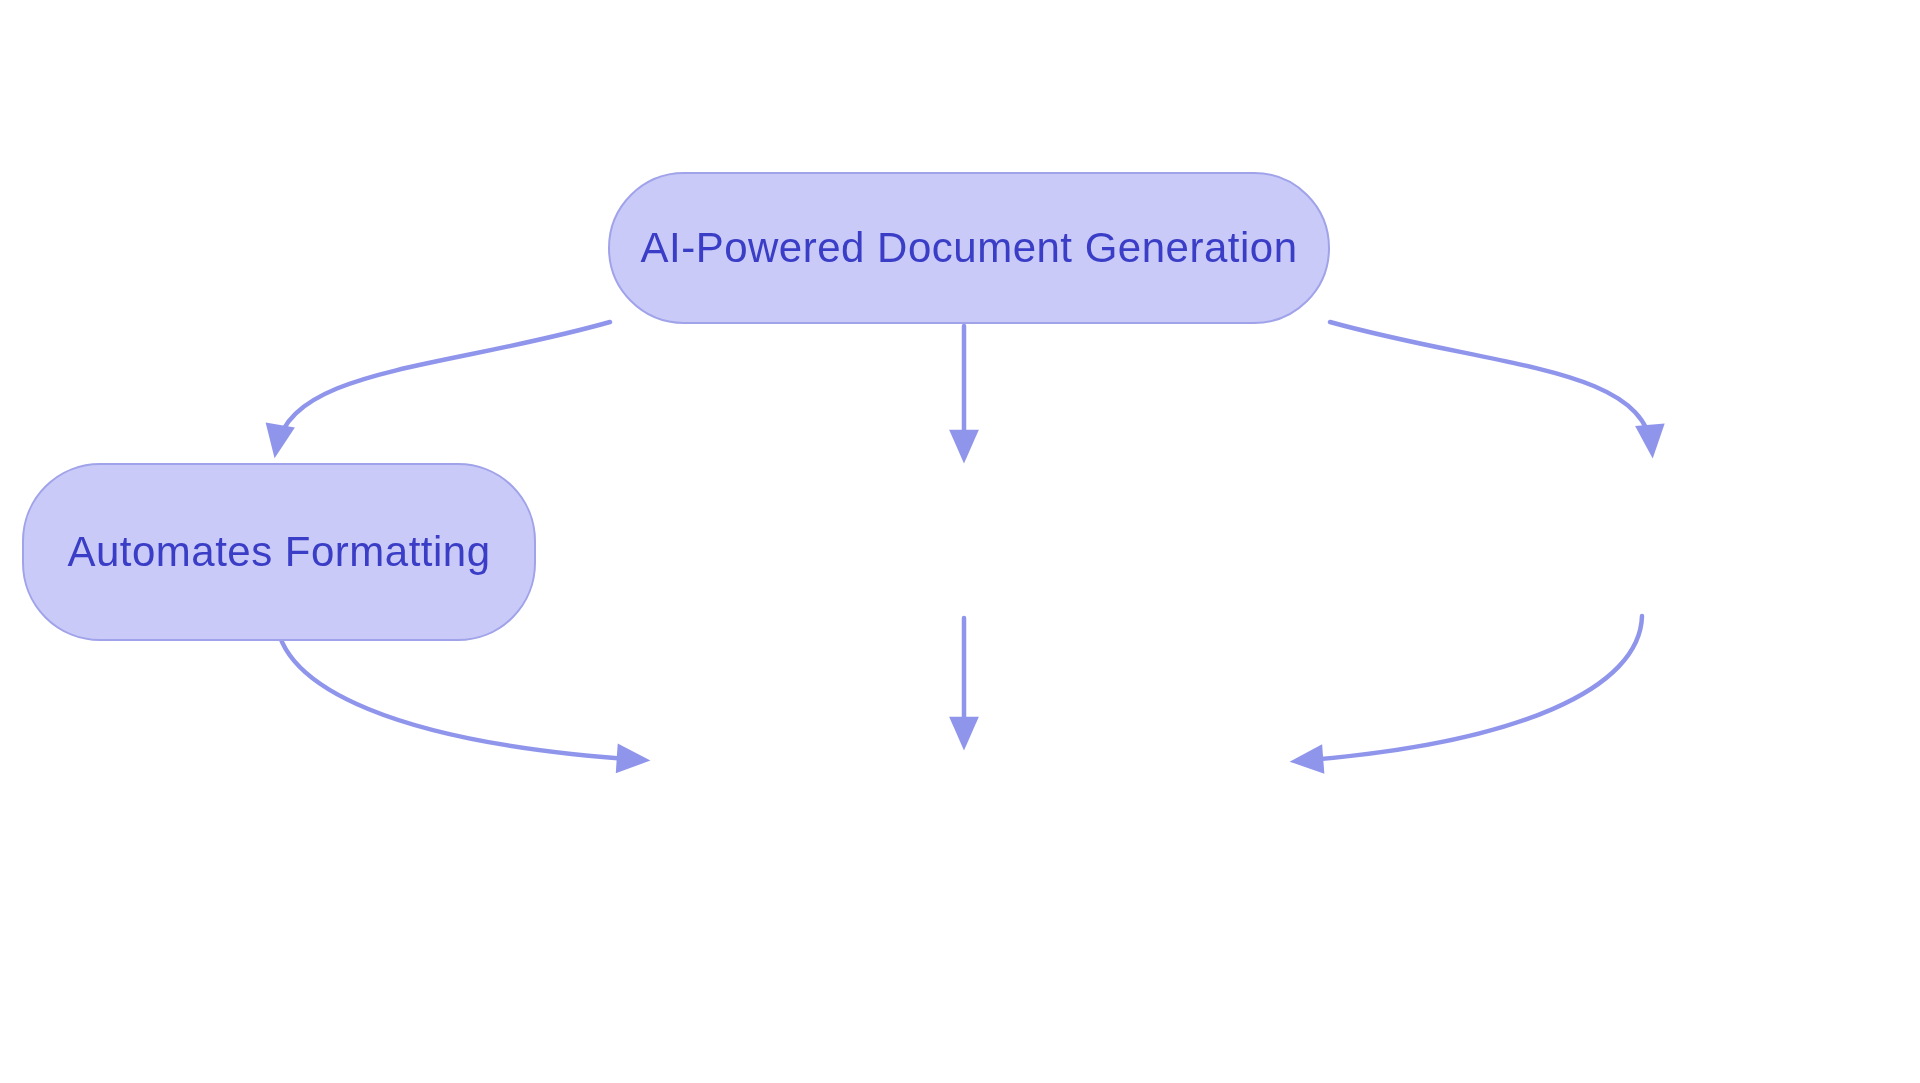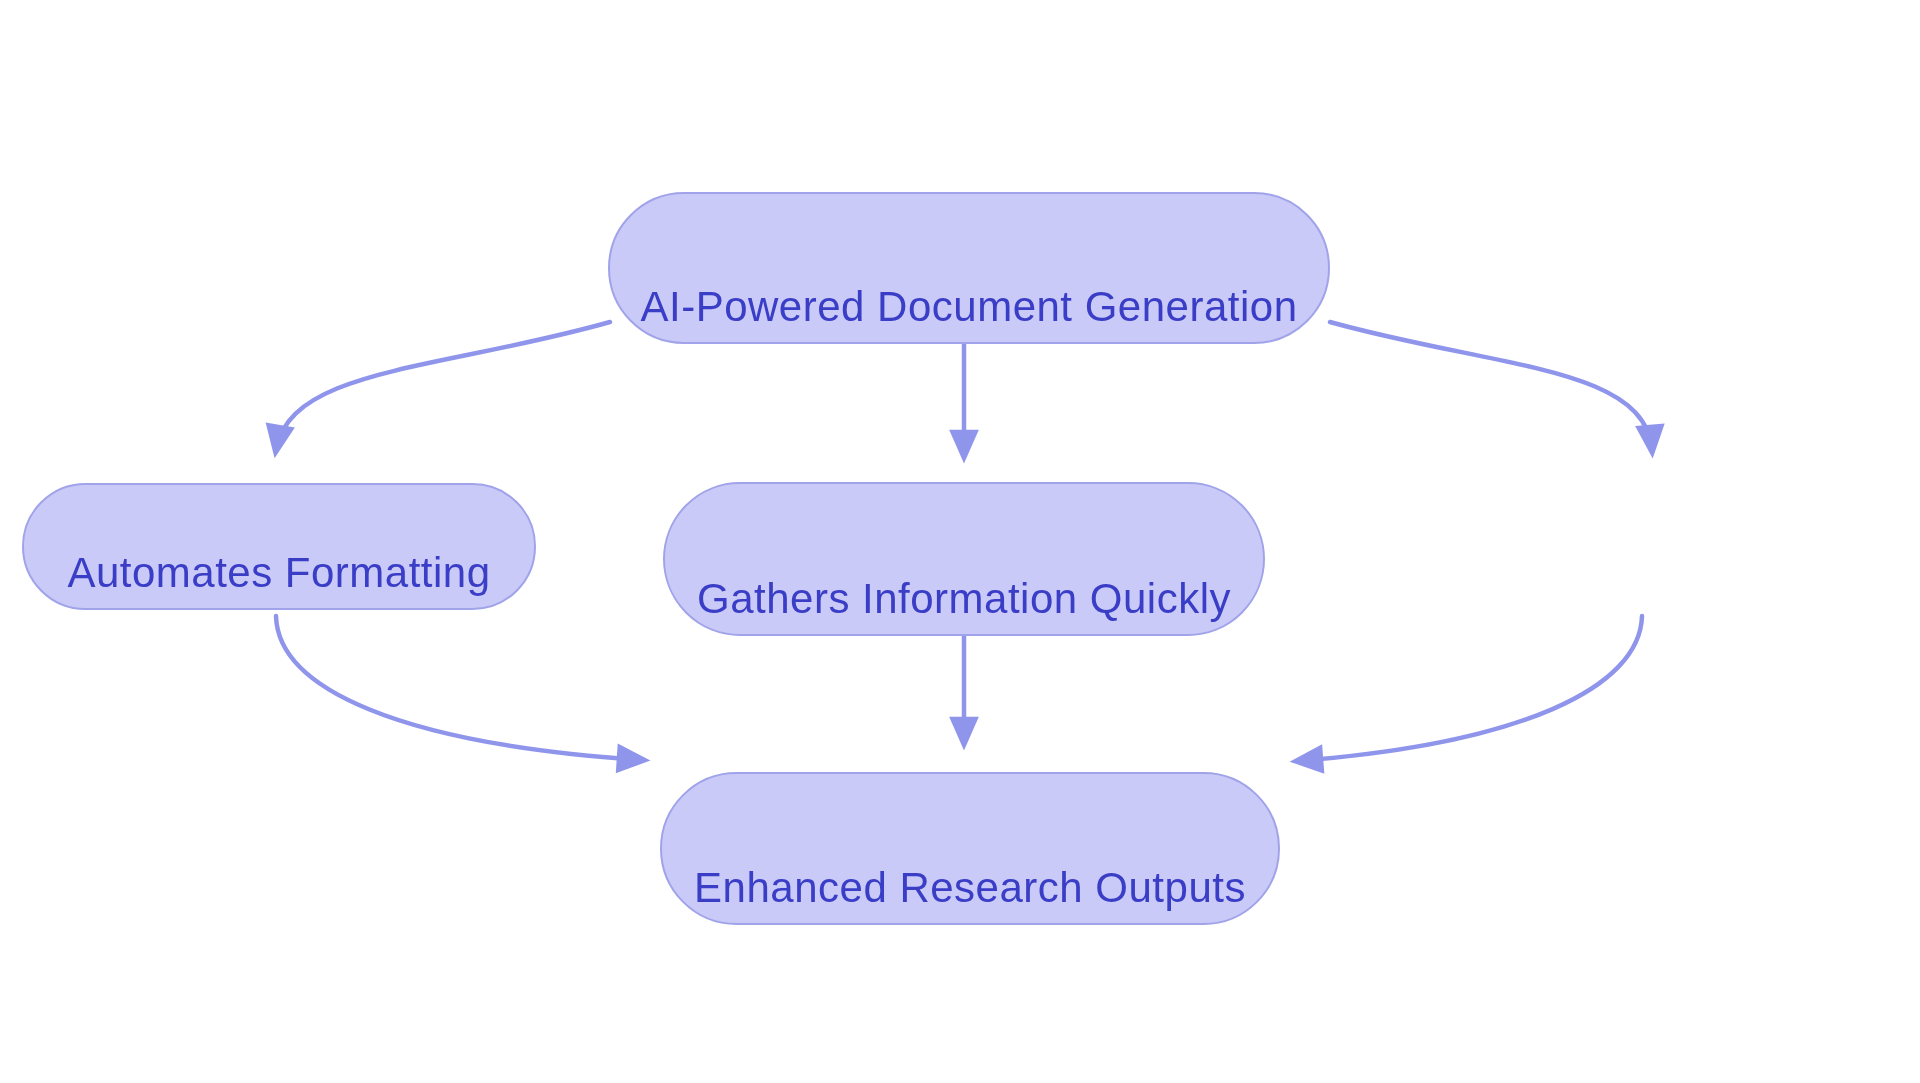--- a/index.html
+++ b/index.html
@@ -28,36 +28,35 @@
     stroke: var(--edge-color, #9095ec);
     stroke-width: 4.5;
     stroke-linecap: round;
   }
   .arrowhead {
     fill: var(--edge-color, #9095ec);
   }
   .node {
     position: absolute;
     display: flex;
-    align-items: flex-end;
+    align-items: center;
     justify-content: center;
     box-sizing: border-box;
     background: var(--node-fill, #cacaf8);
     border: 2.5px solid var(--node-border, #a0a3e9);
     border-radius: 78px;
     color: var(--node-text, #3a3dc6);
     font-size: 42px;
     letter-spacing: 0.5px;
     text-align: center;
     padding: 11px 28px;
     white-space: nowrap;
-    margin-top: 20px;
   }
   .node-root      { left: 608px;  top: 172px; width: 722px; height: 152px; }
-  .node-automates { left: 22px;   top: 463px; width: 514px; height: 127px; }
+  .node-automates { left: 22px;   top: 463px; width: 514px; height: 178px; }
   .node-gathers   { left: 663px;  top: 462px; width: 602px; height: 154px; }
   .node-generates { left: 1402px; top: 462px; width: 507px; height: 154px; }
   .node-outputs   { left: 660px;  top: 752px; width: 620px; height: 153px; }
 </style>
 </head>
 <body>
 
 <div class="canvas">
 
   <svg class="edges" viewBox="0 0 1920 1083">
@@ -75,22 +74,16 @@
   </svg>
 
   <div class="node node-root">
     <span>AI-Powered Document Generation</span>
   </div>
 
   <div class="node node-automates">
     <span>Automates Formatting</span>
   </div>
 
-  <div class="node node-gathers">
-    <span>Gathers Information Quickly</span>
-  </div>
 
 
-  <div class="node node-outputs">
-    <span>Enhanced Research Outputs</span>
-  </div>
 
 </div>
 
 </body></html>

